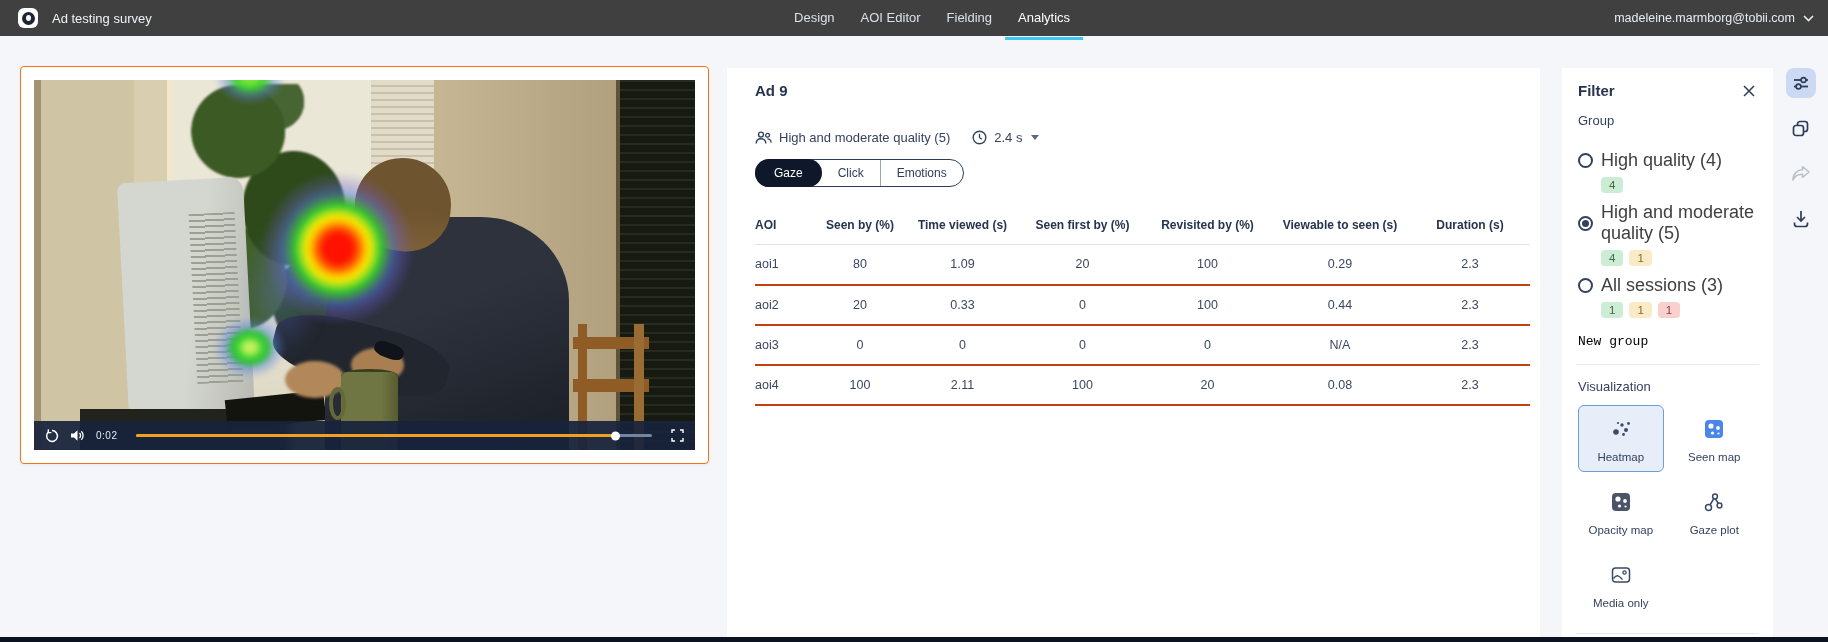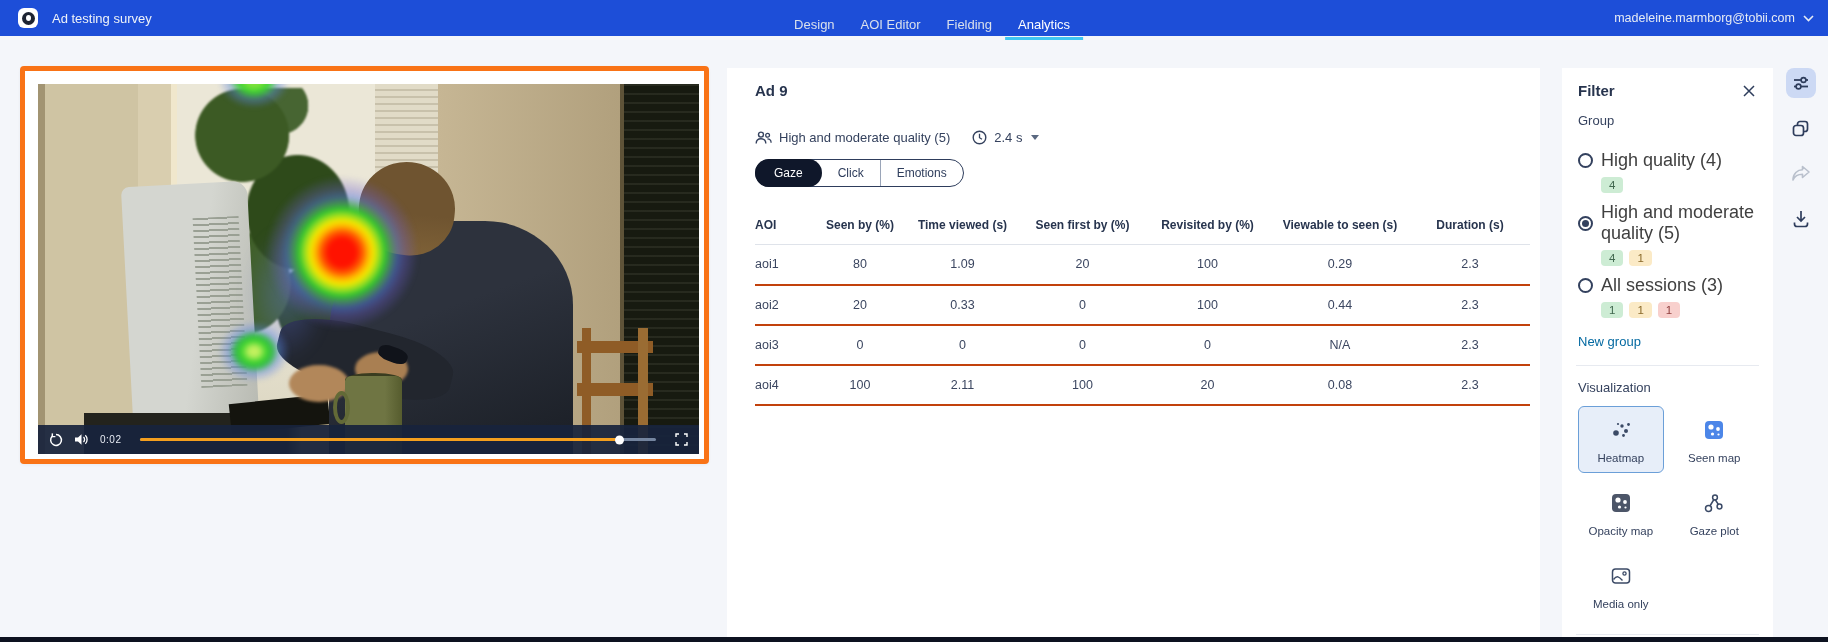--- a/index.html
+++ b/index.html
@@ -7,39 +7,39 @@
   body {
     font-family:"Liberation Sans", sans-serif;
     background:#f4f6fa;
     position:relative;
     overflow:hidden;
     color:#2e3d5c;
   }
   
   .navbar {
     position:absolute; left:0; top:0; width:1828px; height:36px;
-    background:#1d4ed8; display:flex; align-items:stretch; z-index:30;
+    background:#404040; display:flex; align-items:stretch; z-index:30;
   }
   .nav-left { display:flex; align-items:center; gap:14px; padding-left:18px; }
   .logo { width:20px; height:20px; background:#fff; border-radius:6px; display:flex; align-items:center; justify-content:center; }
   .logo-ring { width:13px; height:13px; background:#1d2433; border-radius:50%; display:flex; align-items:center; justify-content:center; }
   .logo-pupil { width:5px; height:6px; background:#fff; border-radius:50%; }
   .nav-title { color:#eef2f8; font-size:13px; }
   .nav-links { position:absolute; left:50%; top:0; height:36px; transform:translateX(-44%); display:flex; }
-  .nav-link { color:#d9e0ec; font-size:13px; line-height:33px; padding:8px 13px; height:40px; cursor:pointer; border-bottom:3px solid transparent; }
+  .nav-link { color:#d9e0ec; font-size:13px; line-height:33px; padding:1px 13px; height:40px; cursor:pointer; border-bottom:3px solid transparent; }
   .nav-link.active { color:#ffffff; border-bottom-color:#3ec6f2; }
   .nav-right { position:absolute; right:14px; top:0; height:36px; display:flex; align-items:center; gap:8px; }
   .nav-email { color:#e6ebf4; font-size:12.5px; }
   
   .bottom-bar { position:absolute; left:0; bottom:0; width:1828px; height:5px; background:#0d1220; z-index:40; }
   
   .left-region { position:absolute; left:0; top:36px; width:727px; height:601px; background:#f4f6fa; }
   .video-card {
     position:absolute; left:20px; top:30px; width:689px; height:398px;
-    background:#fff; border:5px solid #f97316; border-radius:4px;
+    background:#fff; border:1px solid #f97316; border-radius:4px;
     box-shadow:0 1px 3px rgba(40,60,100,0.06);
   }
   .video { position:absolute; left:13px; top:13px; width:661px; height:370px; background:#c9bd9c; overflow:hidden; }
   .video > div { position:absolute; }
   .v-window { left:21%; top:0; width:30%; height:100%; background:linear-gradient(180deg,#ebe7d7 0 55%,#d9d3bd); }
   .v-plant { left:22%; top:1%; width:28%; height:80%; filter:blur(1px);
     background:
       radial-gradient(42% 26% at 32% 16%, #3c5a24 0 60%, transparent 61%),
       radial-gradient(46% 32% at 62% 42%, #2e4a1a 0 60%, transparent 61%),
       radial-gradient(40% 28% at 34% 66%, #41602a 0 60%, transparent 61%),
@@ -123,21 +123,21 @@
   .g-option { }
   .radio-row { display:flex; align-items:center; gap:8px; cursor:pointer; }
   .radio { width:15px; height:15px; border:2px solid #33415e; border-radius:50%; flex:none; display:flex; align-items:center; justify-content:center; }
   .radio.checked::after { content:""; width:7px; height:7px; background:#33415e; border-radius:50%; }
   .radio-label { font-size:18px; color:#404040; }
   .badge-row { display:flex; gap:6px; margin:6px 0 0 23px; }
   .badge { font-size:11.5px; padding:2px 8px; border-radius:4px; }
   .badge.green  { background:#cdecd4; color:#41684f; }
   .badge.yellow { background:#fbeac6; color:#8a6a2a; }
   .badge.red    { background:#f8d0cd; color:#8f3e3e; }
-  .new-group { font-size:13px; color:#0369a1; margin-top:16px; display:inline-block; cursor:pointer; background:none; border:none; padding:0; }
+  .new-group { font-size:13px; color:#000000; margin-top:16px; display:inline-block; cursor:pointer; background:none; border:none; padding:0;font-family:Liberation Mono, monospace; }
   .hr { border:none; border-top:1px solid #e7eaf0; margin:15px -2px 0; }
   .viz-grid { display:grid; grid-template-columns:1fr 1fr; gap:6px 8px; margin-top:11px; }
   .viz-cell { text-align:center; padding:11px 2px 8px; border:1px solid transparent; border-radius:6px; cursor:pointer; }
   .viz-cell.selected { background:#e7eef9; border-color:#6b9fd8; }
   .viz-icon { display:inline-block; height:24px; }
   .viz-label { font-size:11.5px; color:#35425e; margin-top:6px; }
   .check-row { display:flex; align-items:center; gap:9px; margin-top:14px; cursor:pointer; }
   .checkbox { width:15px; height:15px; border:2px solid #2e3d5c; border-radius:3px; background:#fff; flex:none; }
   .check-label { font-size:12.5px; color:#35425e; }
   

